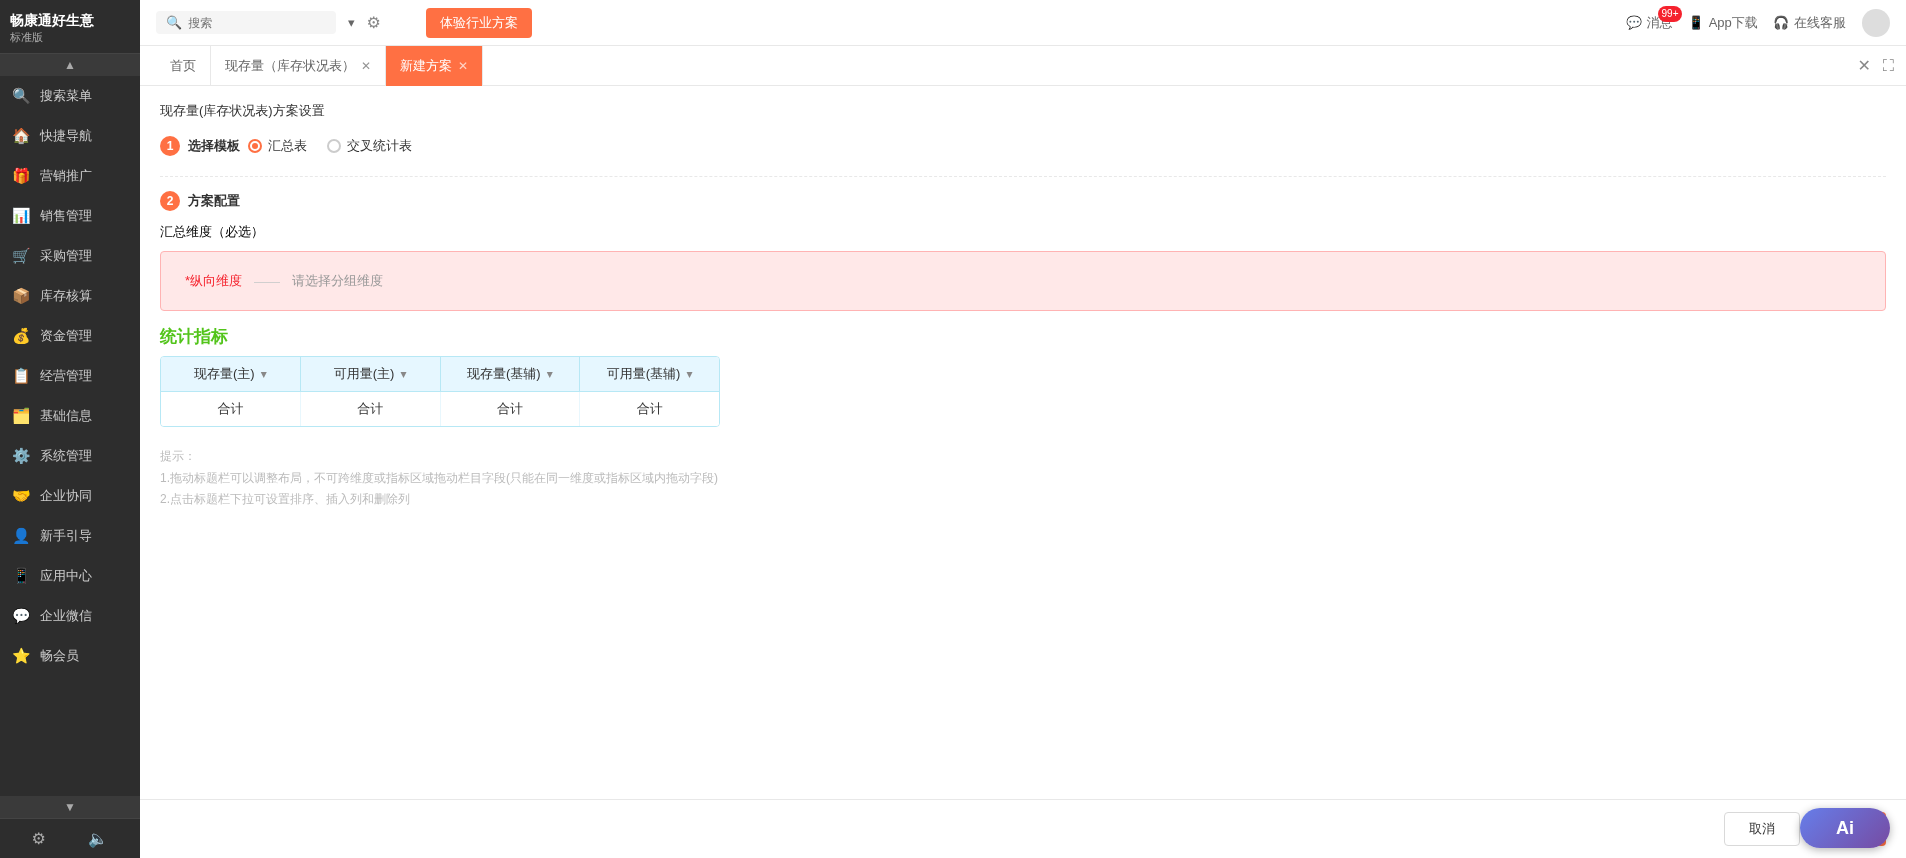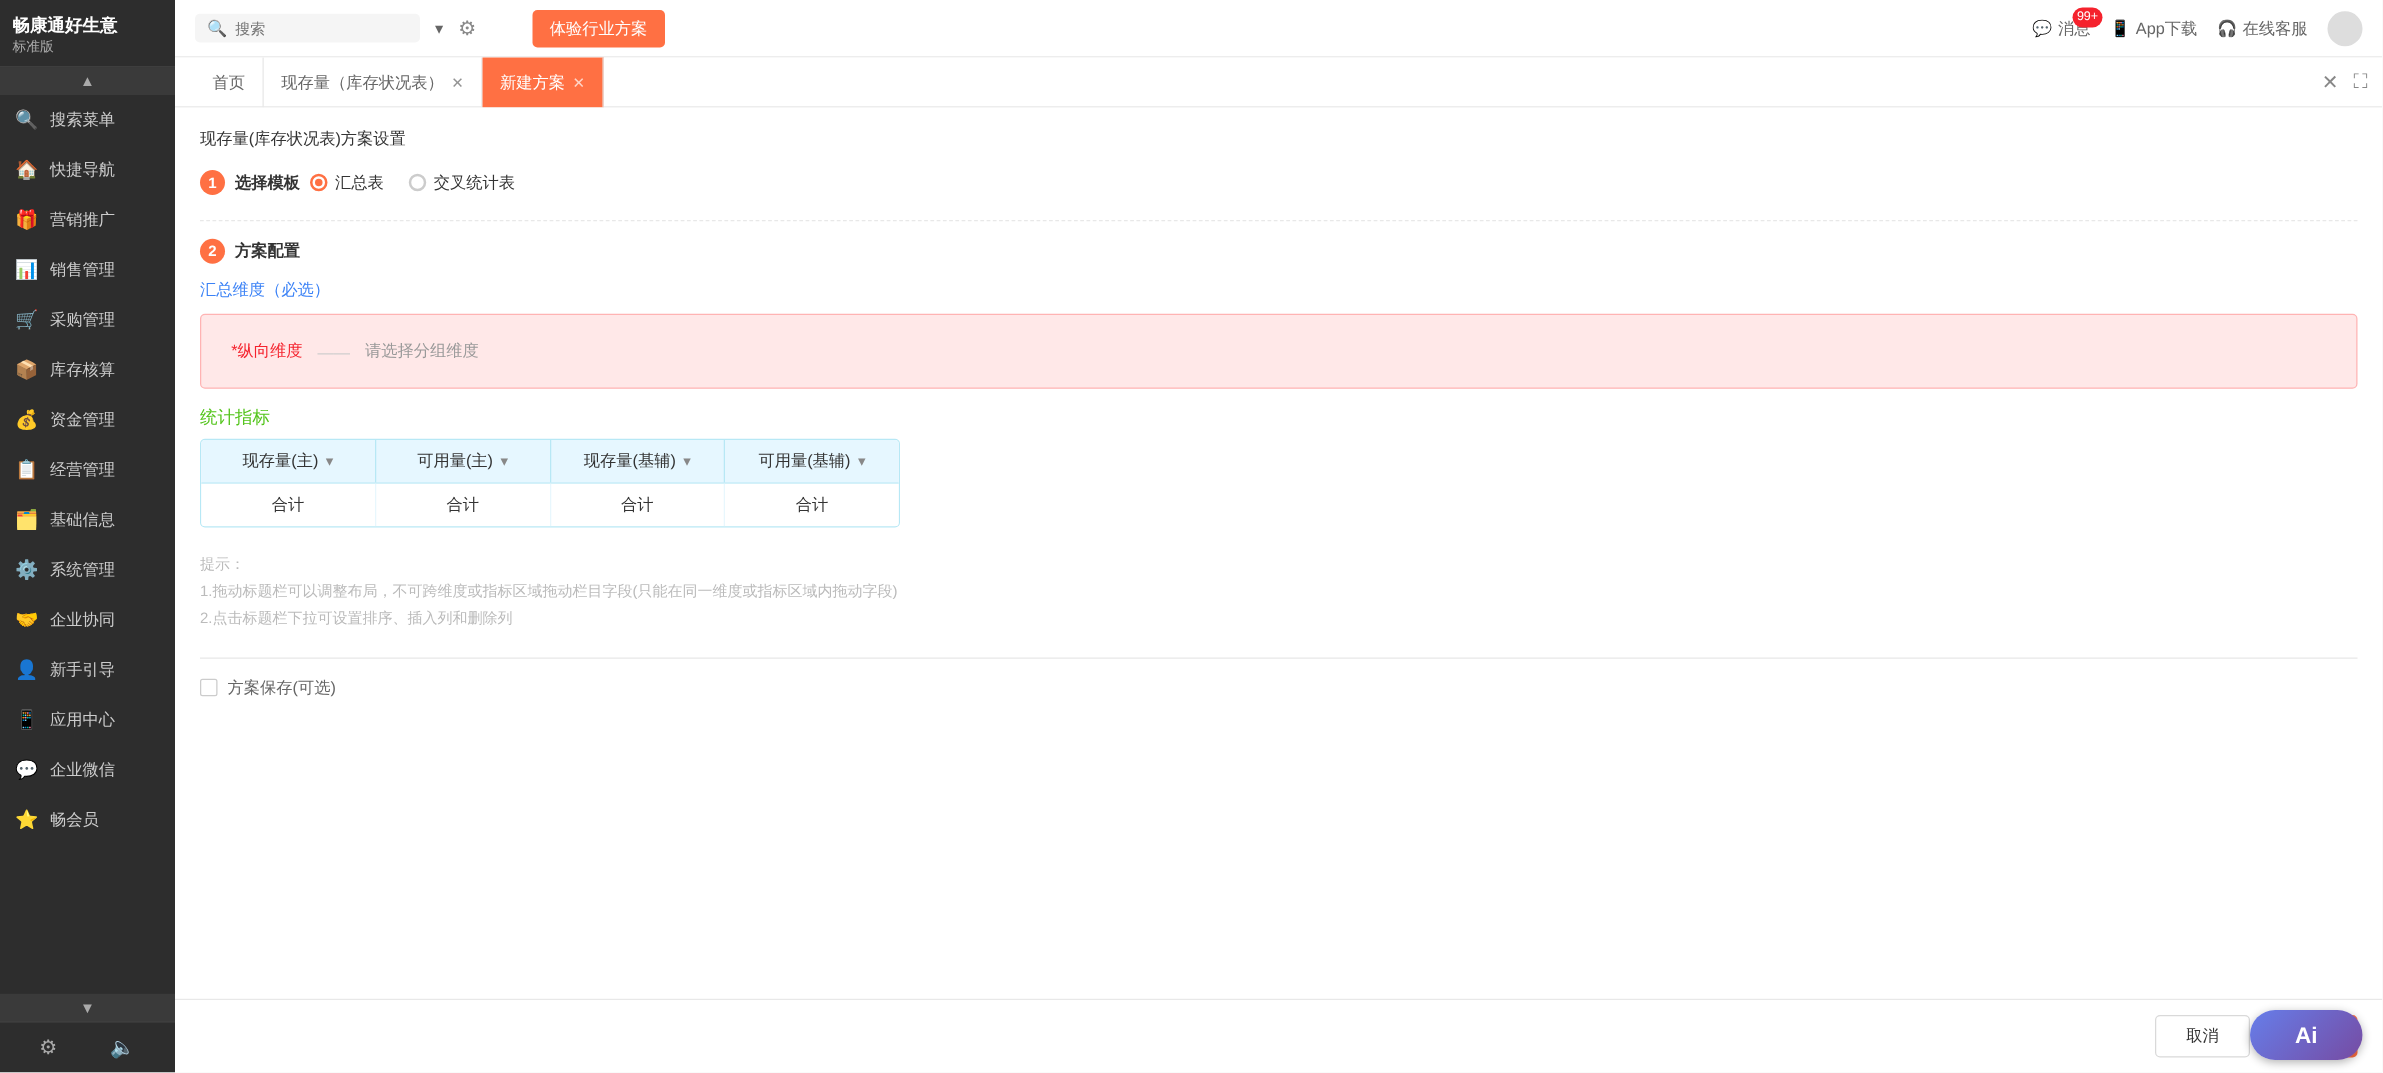--- a/index.html
+++ b/index.html
@@ -298,21 +298,21 @@
 
     .divider {
       border: none;
       border-top: 1px dashed #e8e8e8;
       margin: 14px 0;
     }
 
     
     .dimension-label {
       font-size: 13px;
-      color: #3b82f6;
+      color: #000000;
       margin-bottom: 10px;
     }
 
     .dimension-box {
       background: #ffe8e8;
       border: 1px solid #ffb3b3;
       border-radius: 4px;
       padding: 20px 24px;
       margin-bottom: 14px;
     }
@@ -368,23 +368,23 @@
       border-radius: 3px;
       padding: 1px 8px;
       font-size: 12px;
       color: #999;
       gap: 4px;
     }
 
     
     .stats-section-title {
       color: #52c41a;
-      font-size: 14px;
+      font-size: 17px;
       margin-bottom: 8px;
-      font-weight: normal;
+      font-weight: bold;
     }
 
     .stats-table {
       border: 1px solid #b7e8f5;
       border-radius: 4px;
       overflow: hidden;
       display: inline-block;
       min-width: 560px;
     }
 
@@ -742,24 +742,20 @@
         <div class="tips">
           <span>提示：</span>
           <br>
           <span>1.拖动标题栏可以调整布局，不可跨维度或指标区域拖动栏目字段(只能在同一维度或指标区域内拖动字段)</span>
           <br>
           <span>2.点击标题栏下拉可设置排序、插入列和删除列</span>
         </div>
 
       </div>
 
-      <div class="save-section">
-        <div class="checkbox"></div>
-        <span>方案保存(可选)</span>
-      </div>
 
     </div>
   </div>
 
   <div class="bottom-bar">
     <button class="btn-cancel">取消</button>
     <button class="btn-query">查询</button>
   </div>
 </div>
 

